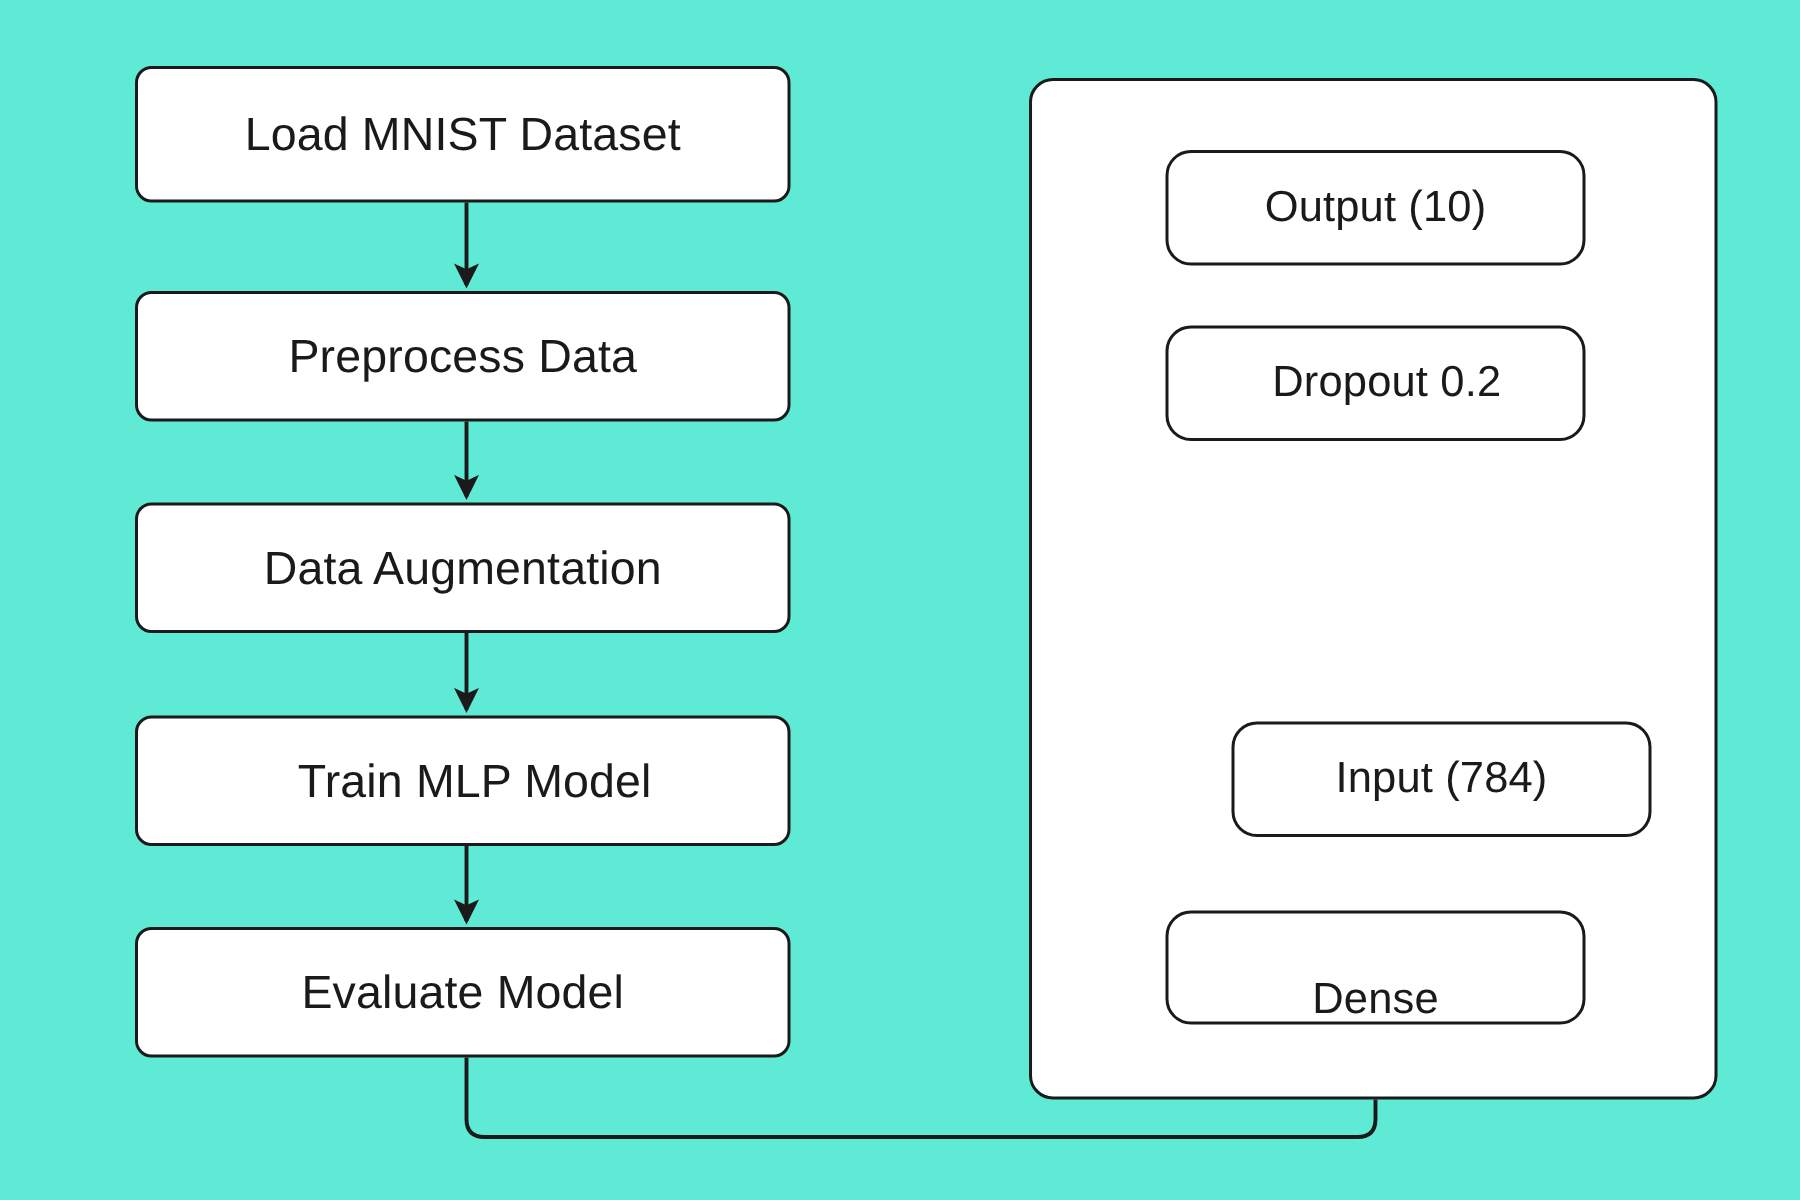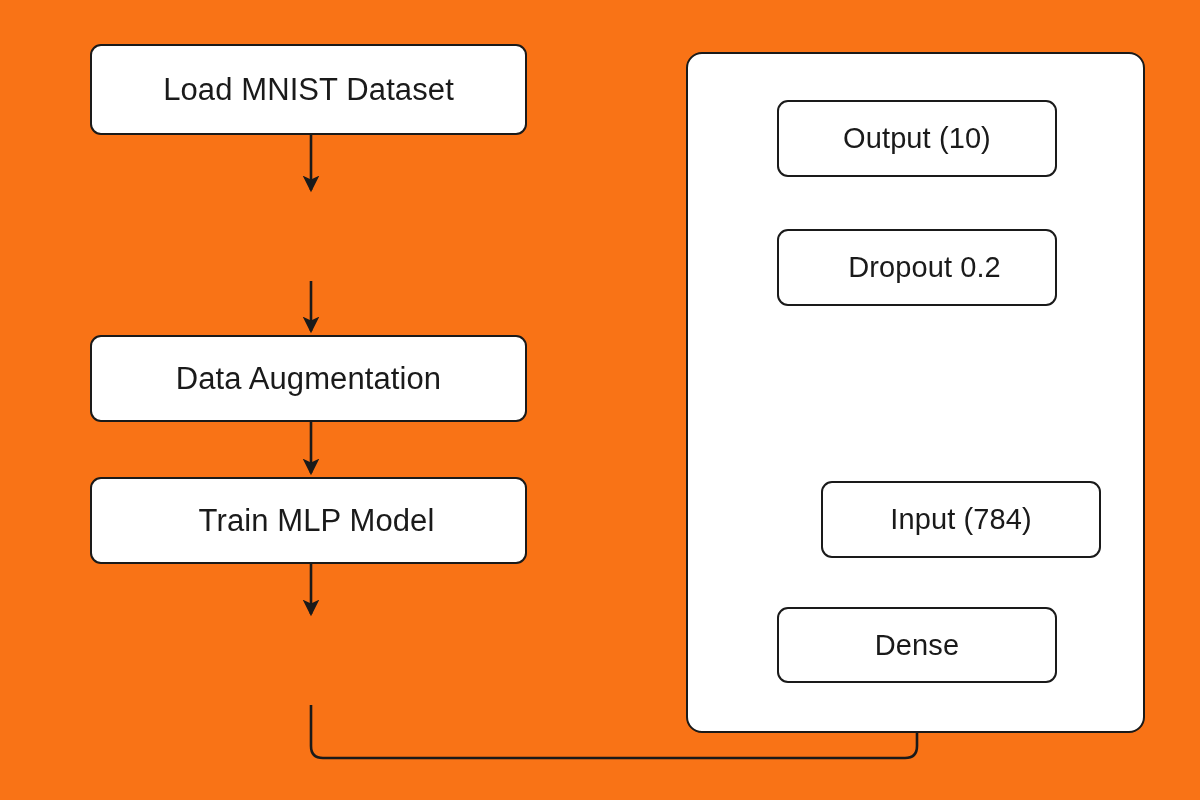--- a/index.html
+++ b/index.html
@@ -7,21 +7,21 @@
     padding: 0;
     background: #ffffff;
   }
   body {
     font-family: "Liberation Sans", sans-serif;
   }
   #canvas {
     position: relative;
     width: 1200px;
     height: 800px;
-    background: #f97316;
+    background: #5eead4;
     overflow: hidden;
   }
   #edges {
     position: absolute;
     left: 0;
     top: 0;
     width: 1200px;
     height: 800px;
     pointer-events: none;
   }
@@ -67,26 +67,27 @@
     border: 2.5px solid #1a1a1a;
     border-radius: 16px;
     background: #ffffff;
     z-index: 1;
   }
   .layer-node {
     left: 777px;
     width: 280px;
     height: 77px;
     font-size: 29px;
+    border-radius: 17px;
   }
   .layer-node.l1 { top: 100px; }
-  .layer-node.l2 { top: 229px; padding-left: 15px; }
+  .layer-node.l2 { top: 217px; padding-left: 15px; }
   .layer-node.l3 { top: 356px; }
   .layer-node.l4 { top: 481px; margin-left: 44px; }
-  .layer-node.l5 { top: 607px; height: 76px; }
+  .layer-node.l5 { top: 607px; height: 76px; align-items: flex-end; }
 </style>
 </head>
 <body>
 
 <div id="canvas">
 
   <svg id="edges" viewBox="0 0 1200 800" width="1200" height="800" xmlns="http://www.w3.org/2000/svg">
     <defs>
       <marker id="arrow" viewBox="0 0 12 12" refX="9.5" refY="6" markerWidth="7" markerHeight="7" orient="auto-start-reverse">
         <path d="M 0 0.5 L 11 6 L 0 11.5 L 2.6 6 Z" fill="#1a1a1a"></path>
@@ -104,25 +105,31 @@
     <line x1="917" y1="306" x2="917" y2="352" stroke="#1a1a1a" stroke-width="2.6" marker-end="url(#arrow)"></line>
     <line x1="917" y1="433" x2="917" y2="477" stroke="#1a1a1a" stroke-width="2.6" marker-end="url(#arrow)"></line>
     <line x1="917" y1="558" x2="917" y2="609" stroke="#1a1a1a" stroke-width="2.6"></line>
   </svg>
 
   <div id="model-container"></div>
 
   <div class="node pipe-node n1">
     <span class="node-label">Load MNIST Dataset</span>
   </div>
+  <div class="node pipe-node n2">
+    <span class="node-label">Preprocess Data</span>
+  </div>
   <div class="node pipe-node n3">
     <span class="node-label">Data Augmentation</span>
   </div>
   <div class="node pipe-node n4">
     <span class="node-label">Train MLP Model</span>
+  </div>
+  <div class="node pipe-node n5">
+    <span class="node-label">Evaluate Model</span>
   </div>
 
   <div class="node layer-node l1">
     <span class="node-label">Output (10)</span>
   </div>
   <div class="node layer-node l2">
     <span class="node-label">Dropout 0.2</span>
   </div>
   <div class="node layer-node l4">
     <span class="node-label">Input (784)</span>

